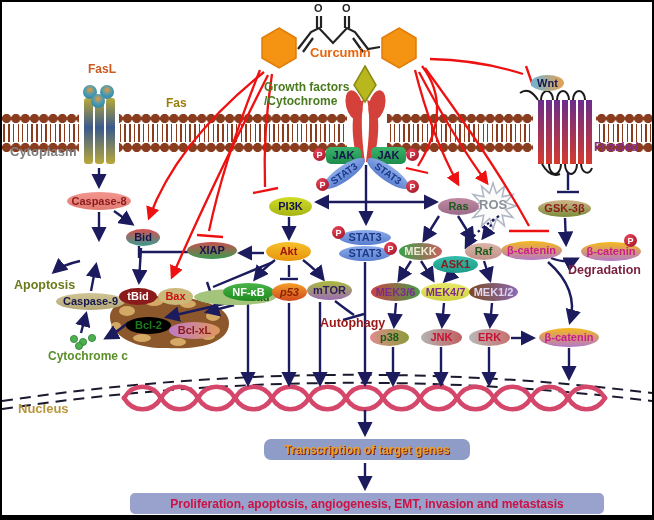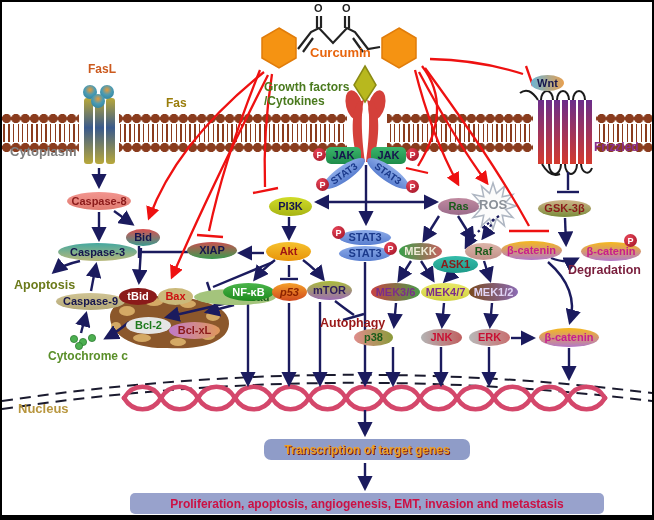--- a/index.html
+++ b/index.html
@@ -215,58 +215,57 @@
     </g>
   </svg>
 
   <div class="lbl" style="left:86px;top:61px;font-size:12px;color:#cc5a1e;">FasL</div>
   <div class="lbl" style="left:119px;top:95px;font-size:12px;color:#9a7d0a;padding-left:45px;">Fas</div>
   <div class="lbl" style="left:8px;top:143px;font-size:13px;color:#7d7d7d;">Cytoplasm</div>
   <div class="lbl" style="left:308px;top:44px;font-size:13px;color:#e8650d;">Curcumin</div>
   <div class="lbl" style="left:312px;top:1px;font-size:11px;color:#222;">O</div>
   <div class="lbl" style="left:340px;top:1px;font-size:11px;color:#222;">O</div>
   <div class="lbl" style="left:262px;top:79px;font-size:12px;color:#4a7a1e;">Growth factors</div>
-  <div class="lbl" style="left:262px;top:93px;font-size:12px;color:#4a7a1e;">/Cytokines</div>
+  <div class="lbl" style="left:262px;top:93px;font-size:12px;color:#4a7a1e;">/Cytochrome</div>
   <div class="lbl" style="left:12px;top:277px;font-size:12.5px;color:#6b7a1a;">Apoptosis</div>
   <div class="lbl" style="left:46px;top:348px;font-size:12px;color:#5a8f29;">Cytochrome c</div>
   <div class="lbl" style="left:318px;top:315px;font-size:12.5px;color:#991717;">Autophagy</div>
   <div class="lbl" style="left:477px;top:196px;font-size:13px;color:#8a9098;">ROS</div>
   <div class="lbl" style="left:592px;top:139px;font-size:12px;color:#8b2d8b;">Frizzled</div>
   <div class="lbl" style="left:566px;top:262px;font-size:12.5px;color:#7a1f3d;">Degradation</div>
   <div class="lbl" style="left:16px;top:400px;font-size:13px;color:#b8963e;">Nucleus</div>
 
   <div class="node" style="left:65px;top:190px;width:64px;height:18px;background:linear-gradient(180deg,#f2958f,#e07a70);color:#8b1a1a;">Caspase-8</div>
   <div class="node" style="left:124px;top:227px;width:34px;height:17px;background:linear-gradient(180deg,#d95050,#3a9b8e);color:#15154d;">Bid</div>
-  <div class="node" style="left:56px;top:241px;width:79px;height:18px;background:linear-gradient(180deg,#45a8a0,#b8b87a);color:#15154d;">Caspase-3</div>
   <div class="node" style="left:54px;top:291px;width:69px;height:17px;background:linear-gradient(180deg,#d0c494,#b4a878);color:#15154d;">Caspase-9</div>
   <div class="node" style="left:117px;top:286px;width:38px;height:17px;background:#8b1a1a;color:#fff;">tBid</div>
   <div class="node" style="left:156px;top:286px;width:35px;height:17px;background:#cbb97a;color:#cc1111;">Bax</div>
   <div class="node" style="left:192px;top:287px;width:34px;height:16px;background:#a4c47c;color:#1a5c1a;padding-left:48px;">Bad</div>
-  <div class="node" style="left:124px;top:315px;width:45px;height:17px;background:#e5e5e5;color:#1e7a1e;">Bcl-2</div>
+  <div class="node" style="left:124px;top:315px;width:45px;height:17px;background:#000000;color:#1e7a1e;">Bcl-2</div>
   <div class="node" style="left:167px;top:320px;width:51px;height:17px;background:linear-gradient(90deg,#c07ac8,#e0985a);color:#8b1a1a;">Bcl-xL</div>
   <div class="node" style="left:185px;top:240px;width:50px;height:17px;background:linear-gradient(180deg,#c85050,#3a9b50);color:#15154d;">XIAP</div>
   <div class="node" style="left:267px;top:195px;width:43px;height:19px;background:linear-gradient(180deg,#d0dc28,#a8b414);color:#15154d;">PI3K</div>
   <div class="node" style="left:264px;top:240px;width:45px;height:19px;background:linear-gradient(180deg,#f5c12d,#e8940a);color:#a01414;">Akt</div>
   <div class="node" style="left:221px;top:281px;width:51px;height:18px;background:linear-gradient(180deg,#4ab44a,#1e8c1e);color:#fff;">NF-κB</div>
   <div class="node" style="left:270px;top:281px;width:35px;height:18px;background:linear-gradient(180deg,#f5a028,#d0491e);color:#8b2200;font-style:italic;">p53</div>
   <div class="node" style="left:305px;top:279px;width:45px;height:19px;background:linear-gradient(180deg,#aabc3a,#9b6bb4);color:#2d1b5e;">mTOR</div>
   <div class="node rect" style="left:324px;top:145px;width:35px;height:17px;background:linear-gradient(180deg,#3ab46b,#1e8c4a);color:#15154d;">JAK</div>
   <div class="node rect" style="left:369px;top:145px;width:35px;height:17px;background:linear-gradient(180deg,#3ab46b,#1e8c4a);color:#15154d;">JAK</div>
   <div class="node" style="left:317px;top:164px;width:50px;height:15px;transform:rotate(-35deg);background:linear-gradient(180deg,#8cabe8,#5a7fd0);color:#1b3a8c;font-size:10px;">STAT3</div>
   <div class="node" style="left:361px;top:164px;width:50px;height:15px;transform:rotate(35deg);background:linear-gradient(180deg,#8cabe8,#5a7fd0);color:#1b3a8c;font-size:10px;">STAT3</div>
   <div class="node" style="left:337px;top:228px;width:52px;height:15px;background:linear-gradient(180deg,#8cabe8,#5a7fd0);color:#1b3a8c;">STAT3</div>
   <div class="node" style="left:337px;top:244px;width:52px;height:15px;background:linear-gradient(180deg,#8cabe8,#5a7fd0);color:#1b3a8c;">STAT3</div>
   <div class="node" style="left:436px;top:196px;width:41px;height:17px;background:linear-gradient(180deg,#c08aa0,#9b6b8a);color:#1a5c1a;">Ras</div>
   <div class="node" style="left:397px;top:241px;width:43px;height:17px;background:linear-gradient(90deg,#3aa04a,#c86060);color:#f0ecd8;">MEKK</div>
   <div class="node" style="left:431px;top:254px;width:45px;height:17px;background:linear-gradient(180deg,#35bcaa,#1e9b8a);color:#8b1a1a;">ASK1</div>
   <div class="node" style="left:463px;top:241px;width:37px;height:17px;background:linear-gradient(180deg,#dcb4a8,#c09088);color:#1a5c1a;">Raf</div>
   <div class="node" style="left:369px;top:281px;width:49px;height:18px;background:linear-gradient(90deg,#c84343,#4a9b4a);color:#7b2d8b;">MEK3/6</div>
   <div class="node" style="left:419px;top:281px;width:49px;height:18px;background:linear-gradient(180deg,#e8e868,#d0d040);color:#7b2d8b;">MEK4/7</div>
   <div class="node" style="left:467px;top:281px;width:49px;height:18px;background:linear-gradient(90deg,#7a4a1e,#8b6bb4);color:#e0d4f5;">MEK1/2</div>
-  <div class="node" style="left:352px;top:327px;width:39px;height:17px;background:linear-gradient(90deg,#e08c8c,#8b9b3a);color:#1a5c1a;">p38</div>
+  <div class="node" style="left:368px;top:327px;width:39px;height:17px;background:linear-gradient(90deg,#e08c8c,#8b9b3a);color:#1a5c1a;">p38</div>
   <div class="node" style="left:419px;top:327px;width:41px;height:17px;background:linear-gradient(90deg,#b4b4b4,#c06060);color:#c81133;">JNK</div>
   <div class="node" style="left:467px;top:327px;width:41px;height:17px;background:linear-gradient(90deg,#b8b8b8,#c87070);color:#c81133;">ERK</div>
   <div class="node" style="left:529px;top:73px;width:33px;height:16px;background:linear-gradient(90deg,#6bb4d4,#e8a050);color:#15154d;">Wnt</div>
   <div class="node" style="left:536px;top:198px;width:53px;height:17px;background:linear-gradient(180deg,#d0b48a,#7a8c3a);color:#8b1a1a;">GSK-3β</div>
   <div class="node" style="left:499px;top:239px;width:61px;height:19px;background:linear-gradient(180deg,#f5b91e,#b478c8);color:#c81e8c;">β-catenin</div>
   <div class="node" style="left:579px;top:240px;width:60px;height:19px;background:linear-gradient(180deg,#f5b91e,#b478c8);color:#c81e8c;">β-catenin</div>
   <div class="node" style="left:537px;top:326px;width:60px;height:19px;background:linear-gradient(180deg,#f5b91e,#b478c8);color:#c81e8c;">β-catenin</div>
 
   <div class="pcirc" style="left:311px;top:146px;">P</div>
   <div class="pcirc" style="left:404px;top:146px;">P</div>

